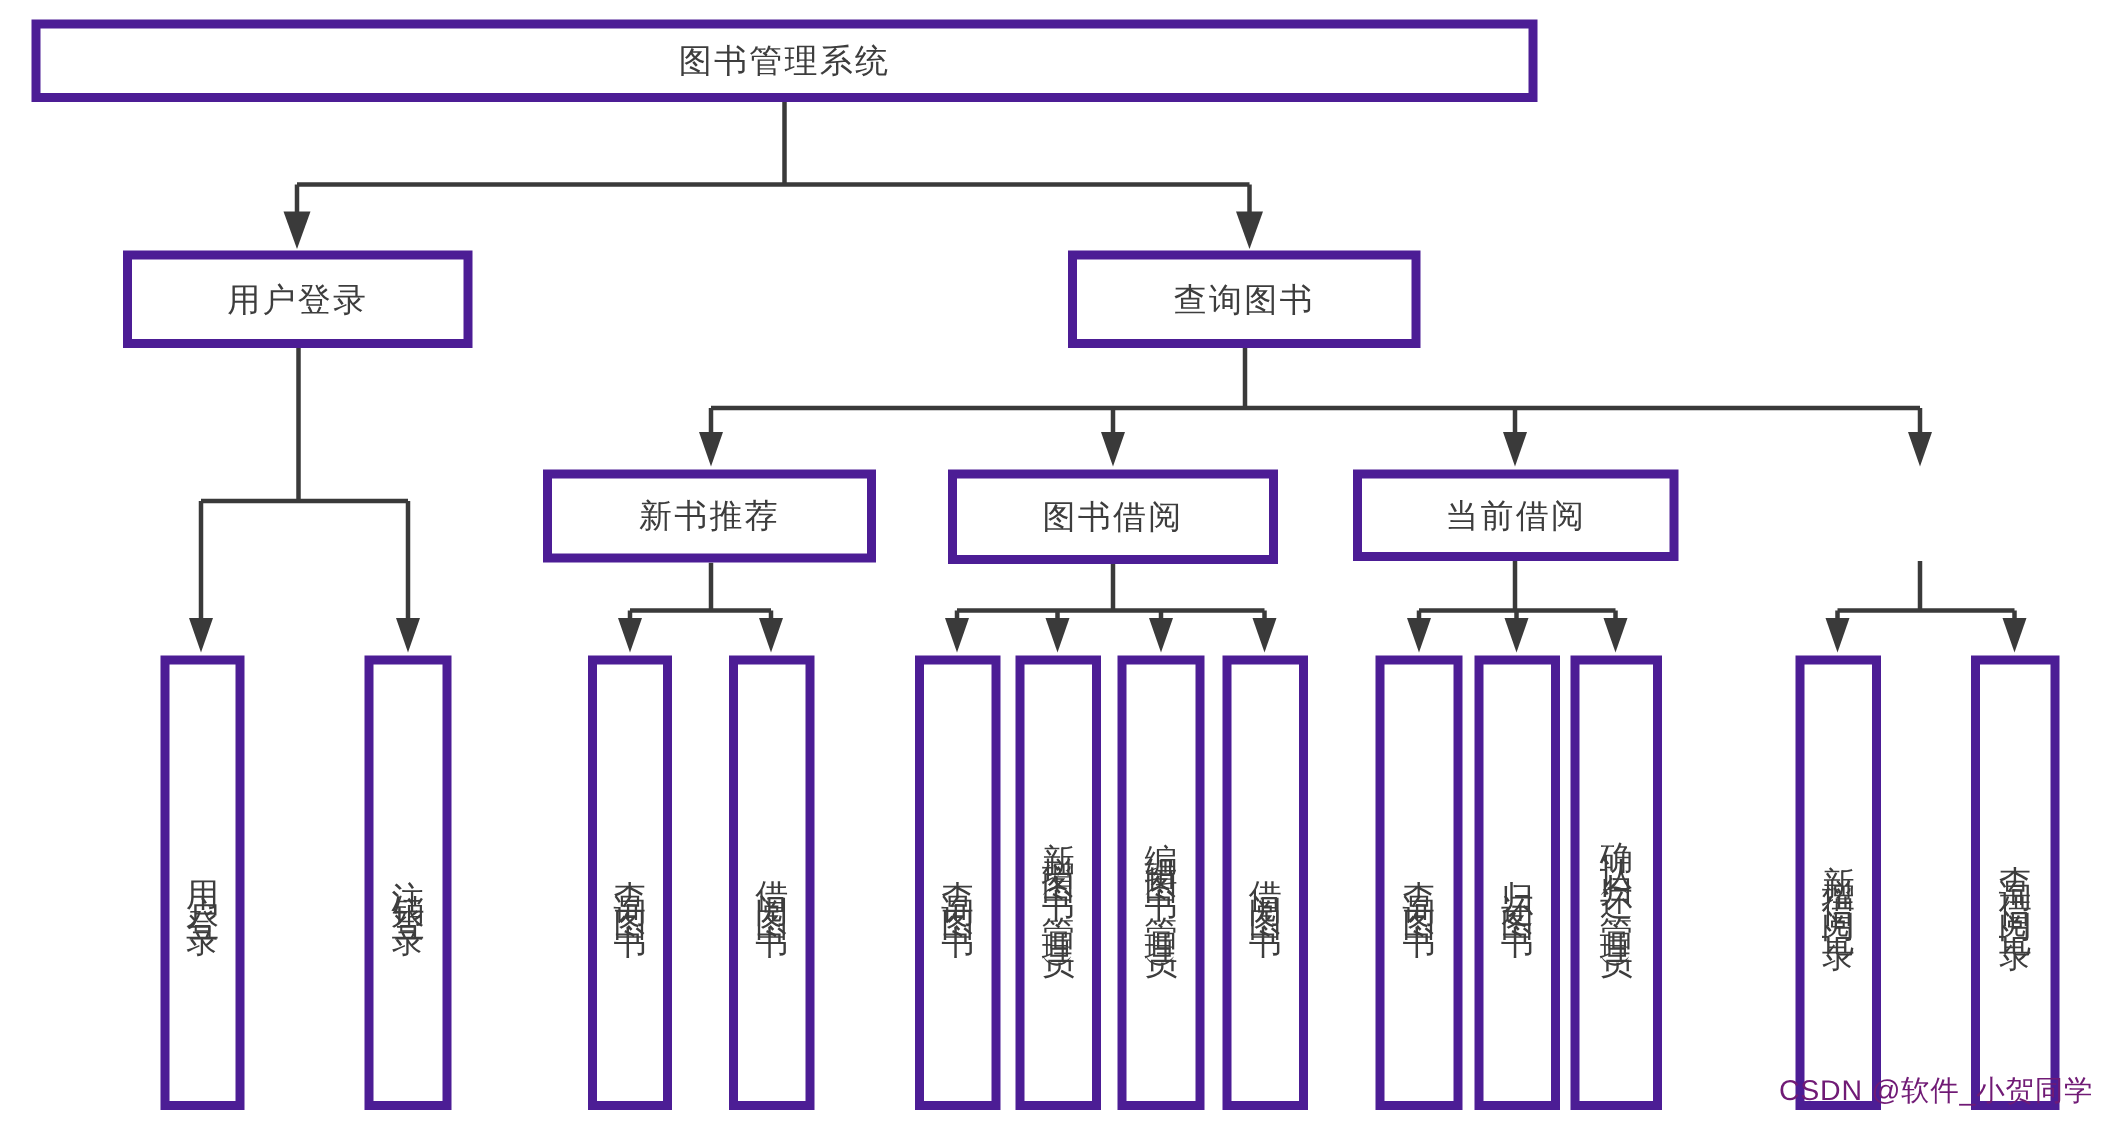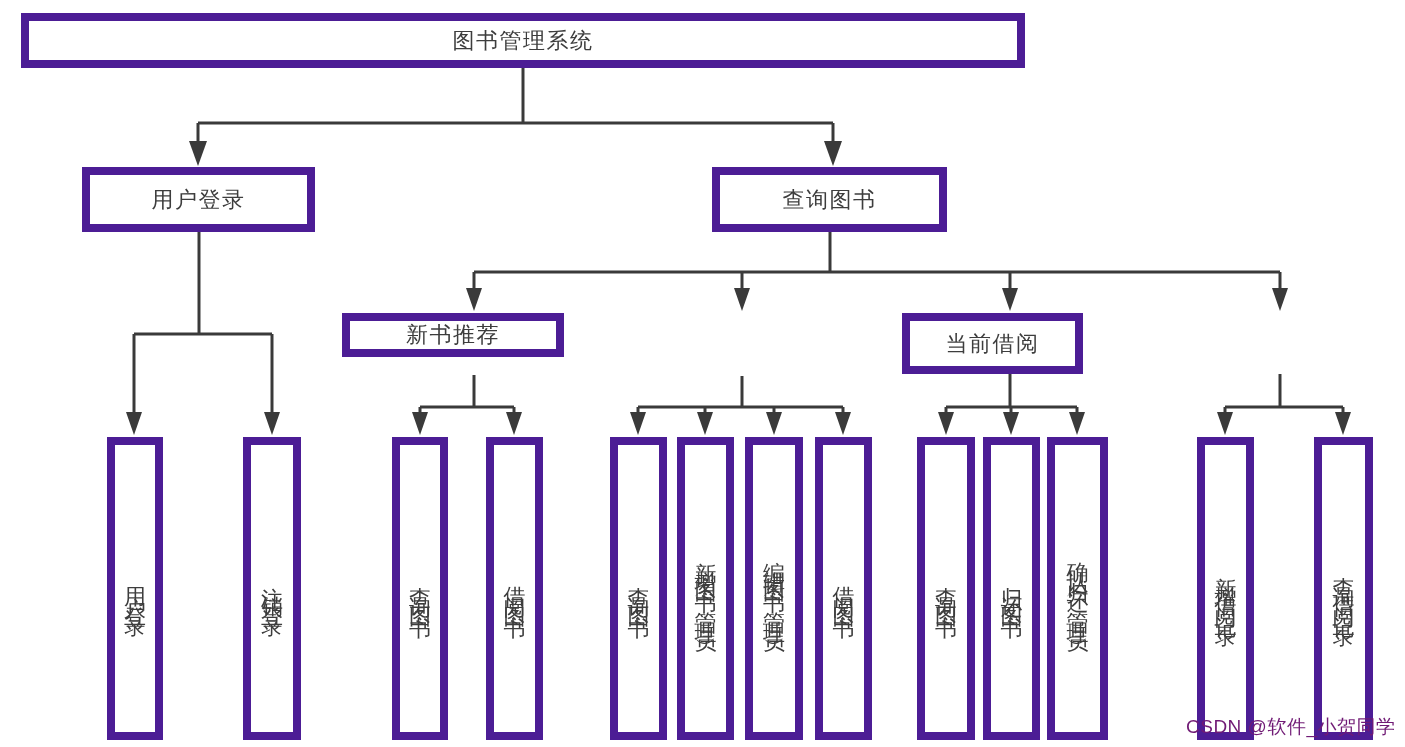--- a/index.html
+++ b/index.html
@@ -7,21 +7,21 @@
     position:relative;
     width:1405px;height:747px;
     background:#ffffff;
     font-family:"Liberation Sans", sans-serif;
     overflow:hidden;
   }
   .svg-layer{position:absolute;left:0;top:0;width:1405px;height:747px;}
   .node{
     position:absolute;
     background:#ffffff;
-    border:8px solid #4c1d95;
+    border:6px solid #4c1d95;
     box-sizing:border-box;
     display:flex;align-items:center;justify-content:center;
     color:#3d3d3d;
   }
   .node.h .lbl{
     font-size:22px;
     letter-spacing:1.5px;
     color:#3d3d3d;
     white-space:nowrap;
   }
@@ -121,24 +121,27 @@
     <span class="lbl">图书管理系统</span>
   </div>
 
   <div class="node h" style="left:82px;top:167px;width:233px;height:65px">
     <span class="lbl">用户登录</span>
   </div>
   <div class="node h" style="left:712px;top:167px;width:235px;height:65px">
     <span class="lbl">查询图书</span>
   </div>
 
-  <div class="node h" style="left:342px;top:313px;width:222px;height:44px">
+  <div class="node h" style="left:362px;top:313px;width:222px;height:62px">
     <span class="lbl">新书推荐</span>
   </div>
-  <div class="node h" style="left:902px;top:313px;width:181px;height:61px">
+  <div class="node h" style="left:632px;top:313px;width:220px;height:63px">
+    <span class="lbl">图书借阅</span>
+  </div>
+  <div class="node h" style="left:902px;top:313px;width:217px;height:61px">
     <span class="lbl">当前借阅</span>
   </div>
 
   <div class="node v" style="left:107px;top:437px;width:56px;height:303px">
     <span class="lbl">用户登录</span>
   </div>
   <div class="node v" style="left:243px;top:437px;width:58px;height:303px">
     <span class="lbl">注销登录</span>
   </div>
   <div class="node v" style="left:392px;top:437px;width:56px;height:303px">

